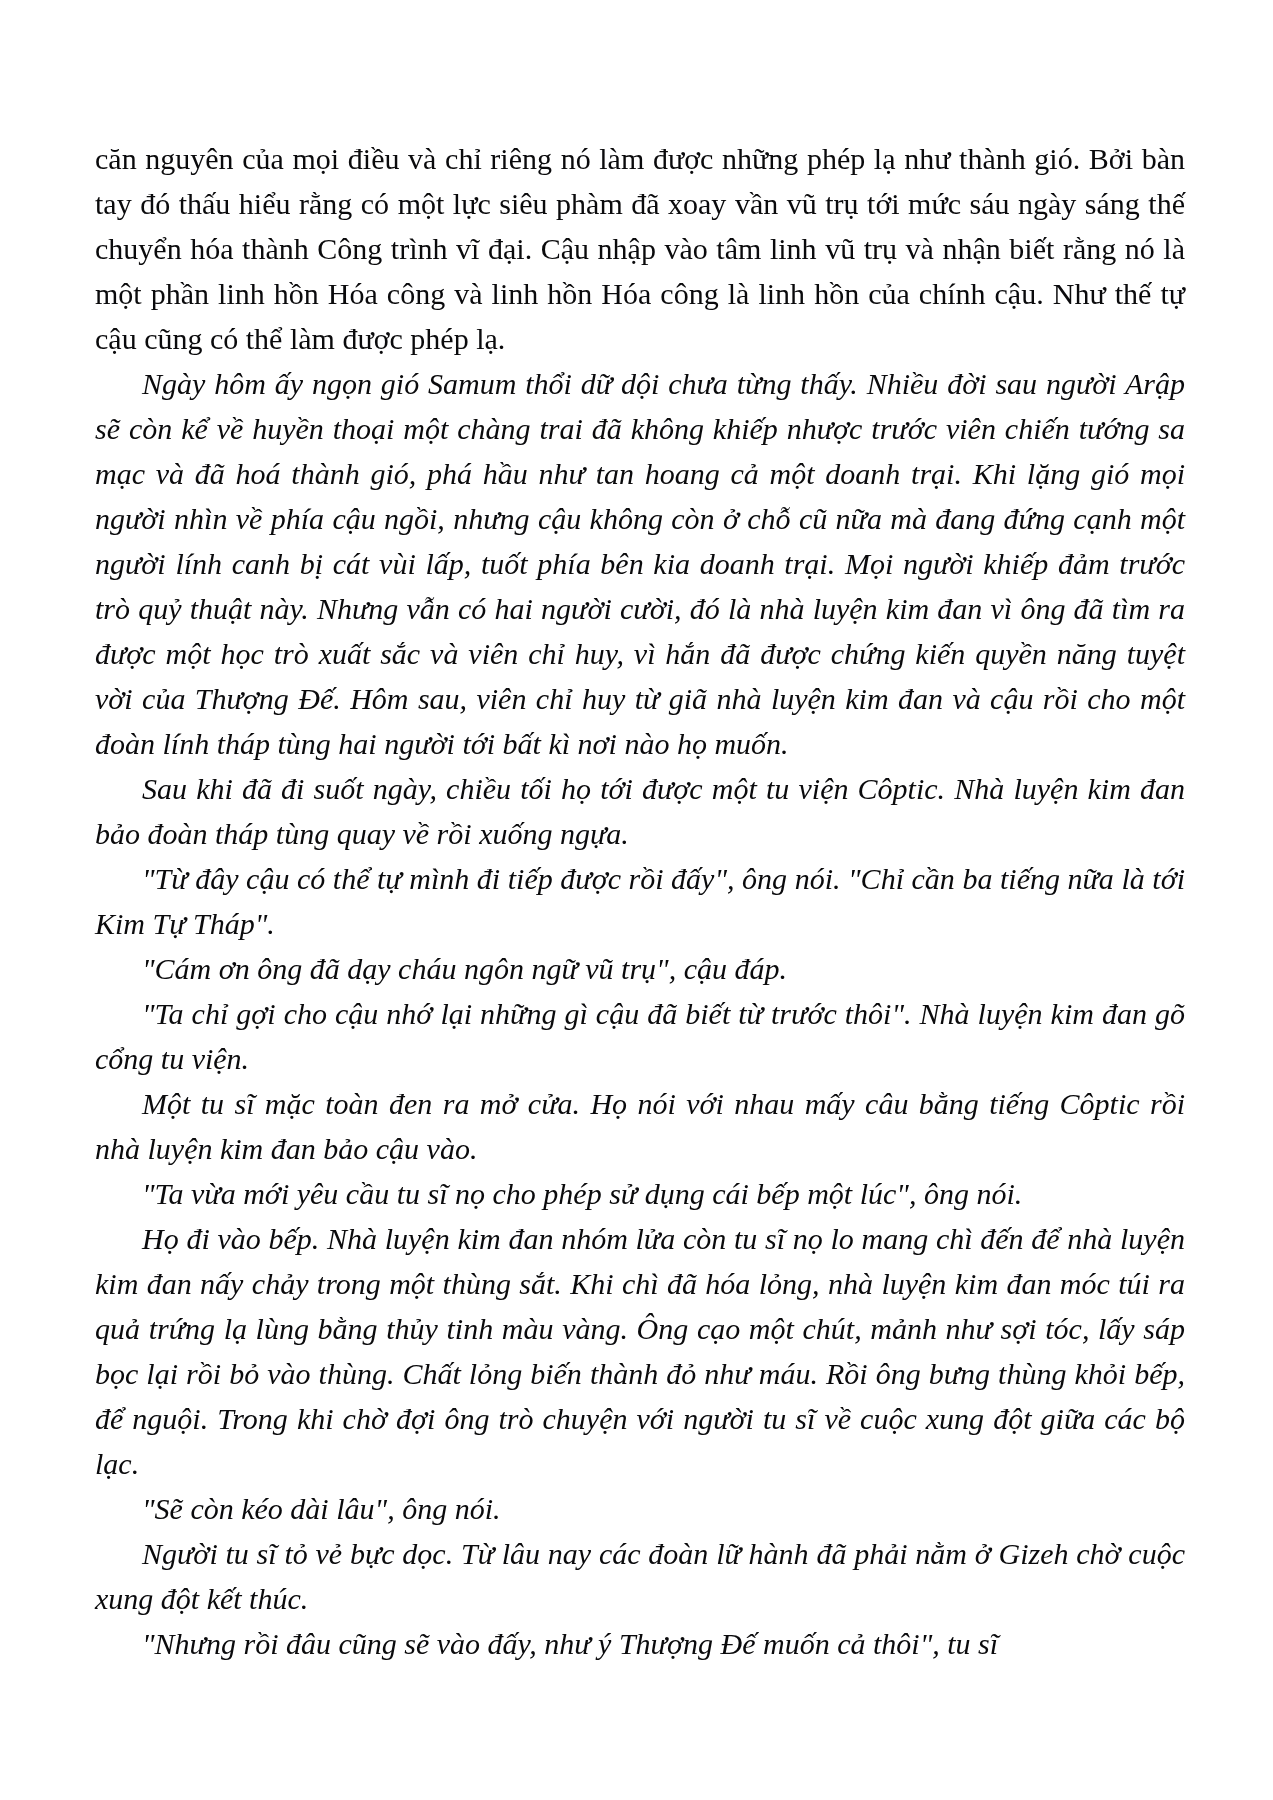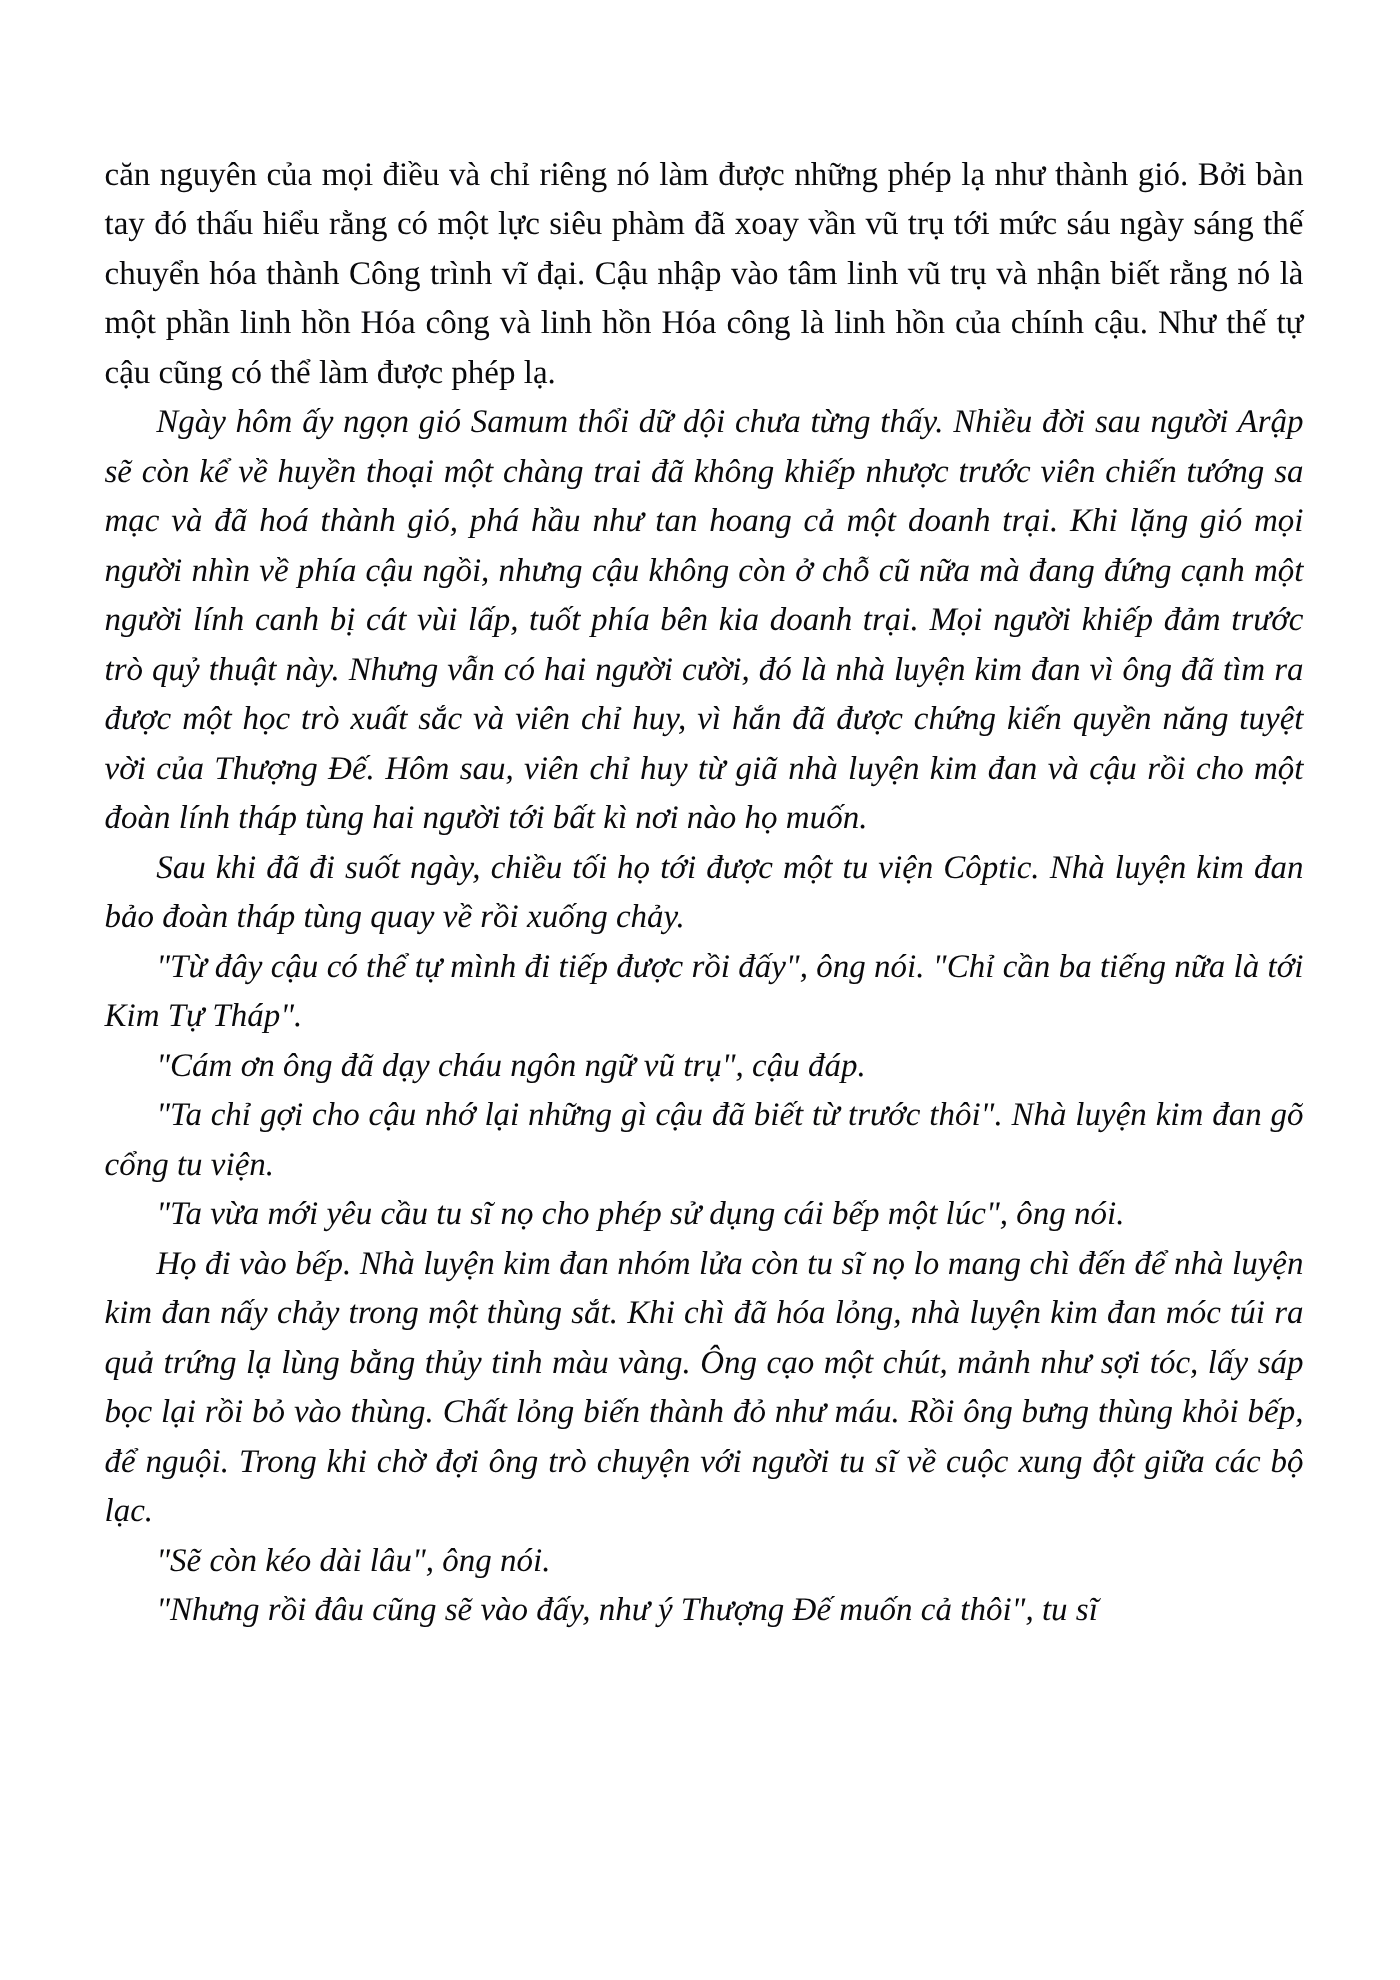--- a/index.html
+++ b/index.html
@@ -35,22 +35,24 @@
     font-style: italic;
   }
 </style>
 </head>
 <body>
 
 <div class="page">
   <div class="text-block">
       <p class="para">căn nguyên của mọi điều và chỉ riêng nó làm được những phép lạ như thành gió. Bởi bàn tay đó thấu hiểu rằng có một lực siêu phàm đã xoay vần vũ trụ tới mức sáu ngày sáng thế chuyển hóa thành Công trình vĩ đại. Cậu nhập vào tâm linh vũ trụ và nhận biết rằng nó là một phần linh hồn Hóa công và linh hồn Hóa công là linh hồn của chính cậu. Như thế tự cậu cũng có thể làm được phép lạ.</p>
       <p class="para indent">Ngày hôm ấy ngọn gió Samum thổi dữ dội chưa từng thấy. Nhiều đời sau người Arập sẽ còn kể về huyền thoại một chàng trai đã không khiếp nhược trước viên chiến tướng sa mạc và đã hoá thành gió, phá hầu như tan hoang cả một doanh trại. Khi lặng gió mọi người nhìn về phía cậu ngồi, nhưng cậu không còn ở chỗ cũ nữa mà đang đứng cạnh một người lính canh bị cát vùi lấp, tuốt phía bên kia doanh trại. Mọi người khiếp đảm trước trò quỷ thuật này. Nhưng vẫn có hai người cười, đó là nhà luyện kim đan vì ông đã tìm ra được một học trò xuất sắc và viên chỉ huy, vì hắn đã được chứng kiến quyền năng tuyệt vời của Thượng Đế. Hôm sau, viên chỉ huy từ giã nhà luyện kim đan và cậu rồi cho một đoàn lính tháp tùng hai người tới bất kì nơi nào họ muốn.</p>
-      <p class="para indent">Sau khi đã đi suốt ngày, chiều tối họ tới được một tu viện Côptic. Nhà luyện kim đan bảo đoàn tháp tùng quay về rồi xuống chảy.</p>
+      <p class="para indent">Sau khi đã đi suốt ngày, chiều tối họ tới được một tu viện Côptic. Nhà luyện kim đan bảo đoàn tháp tùng quay về rồi xuống ngựa.</p>
       <p class="para indent">"Từ đây cậu có thể tự mình đi tiếp được rồi đấy", ông nói. "Chỉ cần ba tiếng nữa là tới Kim Tự Tháp".</p>
       <p class="para indent">"Cám ơn ông đã dạy cháu ngôn ngữ vũ trụ", cậu đáp.</p>
       <p class="para indent">"Ta chỉ gợi cho cậu nhớ lại những gì cậu đã biết từ trước thôi". Nhà luyện kim đan gõ cổng tu viện.</p>
+      <p class="para indent">Một tu sĩ mặc toàn đen ra mở cửa. Họ nói với nhau mấy câu bằng tiếng Côptic rồi nhà luyện kim đan bảo cậu vào.</p>
       <p class="para indent">"Ta vừa mới yêu cầu tu sĩ nọ cho phép sử dụng cái bếp một lúc", ông nói.</p>
       <p class="para indent">Họ đi vào bếp. Nhà luyện kim đan nhóm lửa còn tu sĩ nọ lo mang chì đến để nhà luyện kim đan nấy chảy trong một thùng sắt. Khi chì đã hóa lỏng, nhà luyện kim đan móc túi ra quả trứng lạ lùng bằng thủy tinh màu vàng. Ông cạo một chút, mảnh như sợi tóc, lấy sáp bọc lại rồi bỏ vào thùng. Chất lỏng biến thành đỏ như máu. Rồi ông bưng thùng khỏi bếp, để nguội. Trong khi chờ đợi ông trò chuyện với người tu sĩ về cuộc xung đột giữa các bộ lạc.</p>
       <p class="para indent">"Sẽ còn kéo dài lâu", ông nói.</p>
+      <p class="para indent">Người tu sĩ tỏ vẻ bực dọc. Từ lâu nay các đoàn lữ hành đã phải nằm ở Gizeh chờ cuộc xung đột kết thúc.</p>
       <p class="para indent">"Nhưng rồi đâu cũng sẽ vào đấy, như ý Thượng Đế muốn cả thôi", tu sĩ</p>
     </div>
 </div>
 
 </body></html>

